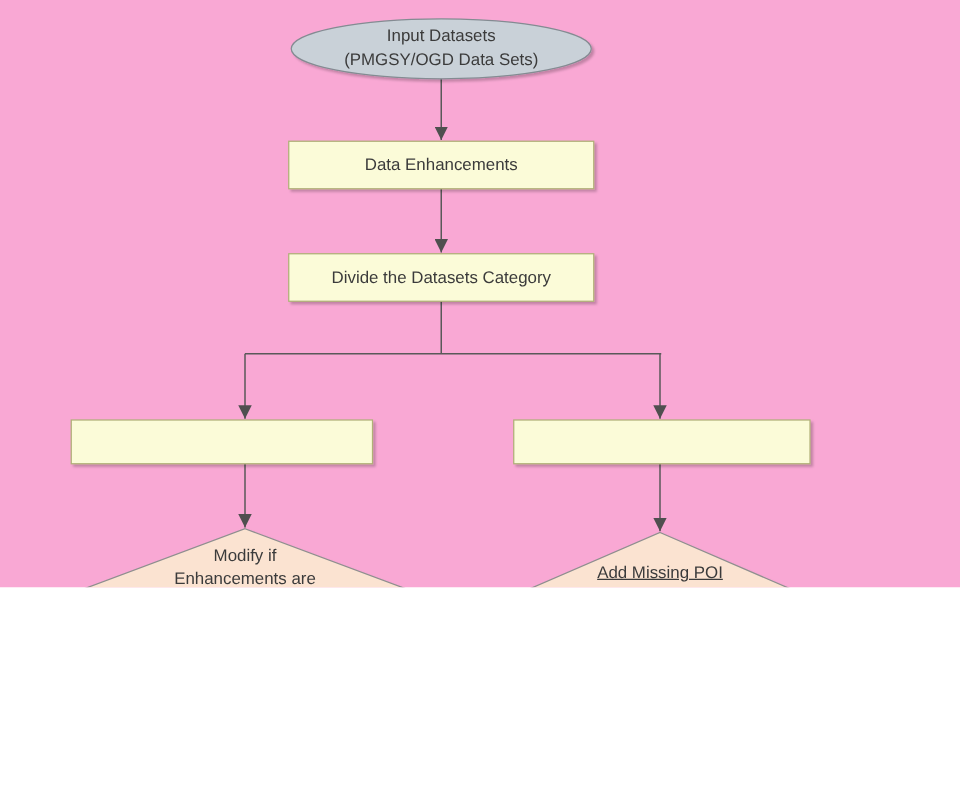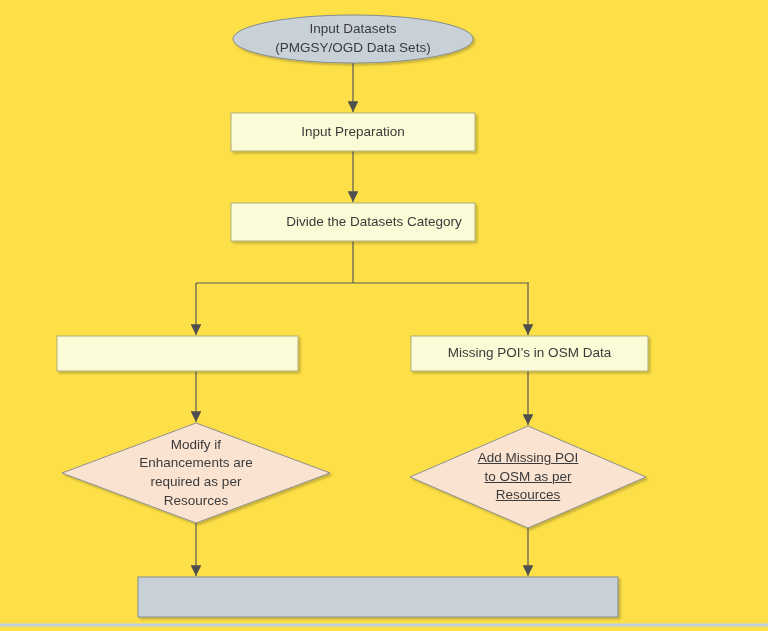--- a/index.html
+++ b/index.html
@@ -3,22 +3,22 @@
 <meta charset="utf-8">
 <style>
   html, body { margin: 0; padding: 0; }
   body {
     font-family: "Liberation Sans", "DejaVu Sans", sans-serif;
     background: #ffffff;
   }
   .canvas {
     position: relative;
     width: 768px;
-    height: 631px;
-    background: #fde047;
+    height: 470px;
+    background: #f9a8d4;
     overflow: hidden;
   }
   .canvas svg { position: absolute; left: 0; top: 0; }
 
   
   .gray-shape   { fill: #c9d1d8; stroke: #848b92; stroke-width: 1; }
   .yellow-shape { fill: #fbfbd8; stroke: #b0b078; stroke-width: 1; }
   .peach-shape  { fill: #fbe3d1; stroke: #8f8f8f; stroke-width: 1; }
   .connector    { stroke: #595959; stroke-width: 1.2; fill: none; }
   .bottom-rule  { stroke: #bccfe3; stroke-width: 3; }
@@ -31,21 +31,21 @@
     justify-content: center;
     text-align: center;
     white-space: pre-wrap;
     font-size: 13.5px;
     line-height: 1.38;
     color: #3b3b3b;
     pointer-events: none;
   }
   .lbl-input      { left: 253px; top: 15px;  width: 200px; height: 48px; }
   .lbl-dataprep   { left: 231px; top: 113px; width: 244px; height: 38px; }
-  .lbl-divide     { left: 220px; top: 203px; width: 244px; height: 38px; padding-left: 32px; }
+  .lbl-divide     { left: 231px; top: 203px; width: 244px; height: 38px; }
   .lbl-existing   { left: 57px;  top: 336px; width: 241px; height: 35px; }
   .lbl-missing    { left: 411px; top: 336px; width: 237px; height: 35px; }
   .lbl-modify     { left: 106px; top: 428px; width: 180px; height: 90px; }
   .lbl-addmissing { left: 438px; top: 432px; width: 180px; height: 90px; text-decoration: underline; }
   .lbl-upload     { left: 138px; top: 577px; width: 480px; height: 40px; }
 </style>
 </head>
 <body>
 
 <div class="canvas">
@@ -80,23 +80,22 @@
     <rect class="yellow-shape" x="411" y="336" width="237" height="35" filter="url(#ds)"></rect>
     <polygon class="peach-shape" points="196,423 330,473 196,523 62,473" filter="url(#ds)"></polygon>
     <polygon class="peach-shape" points="528,426 646,477 528,528 410,477" filter="url(#ds)"></polygon>
     <rect class="gray-shape" x="138" y="577" width="480" height="40" filter="url(#ds)"></rect>
 
     <line class="bottom-rule" x1="0" y1="625" x2="768" y2="625"></line>
   </svg>
 
   <div class="label lbl-input">Input Datasets
 (PMGSY/OGD Data Sets)</div>
-  <div class="label lbl-dataprep">Input Preparation</div>
+  <div class="label lbl-dataprep">Data Enhancements</div>
   <div class="label lbl-divide">Divide the Datasets Category</div>
-  <div class="label lbl-missing">Missing POI’s in OSM Data</div>
   <div class="label lbl-modify">Modify if
 Enhancements are
 required as per
 Resources</div>
   <div class="label lbl-addmissing">Add Missing POI
 to OSM as per
 Resources</div>
 
 </div>
 

